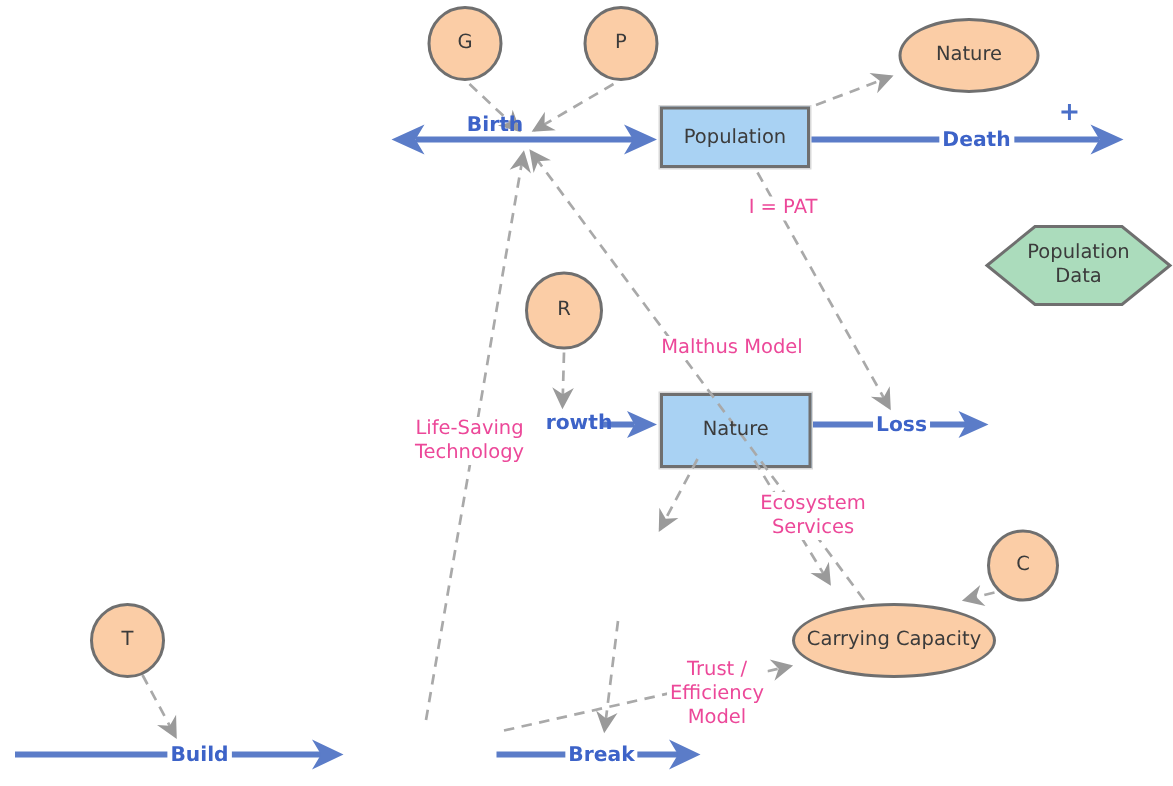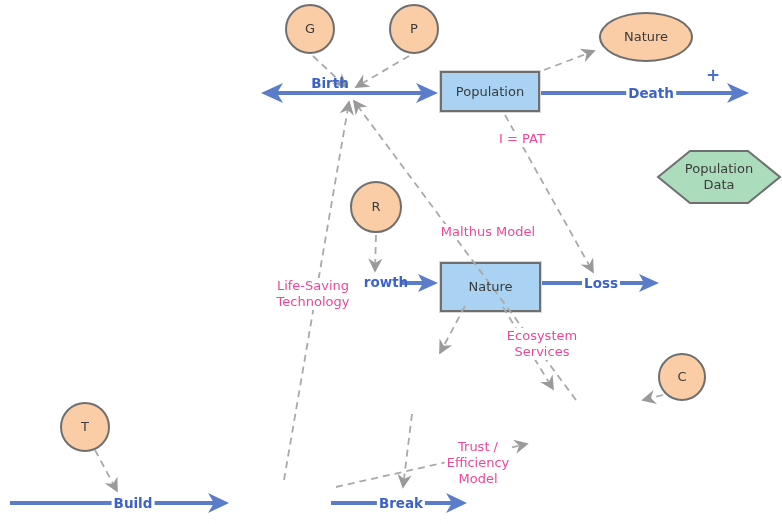--- a/index.html
+++ b/index.html
@@ -45,20 +45,23 @@
   </div>
   <div class="shape circle" style="left:60px;top:402px;width:50px;height:50px;">
     <span>T</span>
   </div>
   <div class="shape circle" style="left:658px;top:353px;width:48px;height:48px;">
     <span>C</span>
   </div>
 
   <div class="shape ellipse" style="left:599px;top:12px;width:94px;height:50px;">
     <span>Nature</span>
+  </div>
+  <div class="shape ellipse" style="left:528px;top:402px;width:136px;height:50px;">
+    <span>Carrying Capacity</span>
   </div>
 
   <svg class="layer" width="782" height="524" viewBox="0 0 782 524">
     <defs>
       <marker id="ga" markerWidth="9" markerHeight="9" refX="7.5" refY="4.5" orient="auto">
         <path d="M0.5,0.5 L8.5,4.5 L0.5,8.5 L3,4.5 Z" fill="#9a9a9a"></path>
       </marker>
     </defs>
 
     <polygon points="658,177 690,151 748,151 780,177 748,203 690,203" fill="#abdcbc" stroke="#6f6f6f" stroke-width="2"></polygon>

